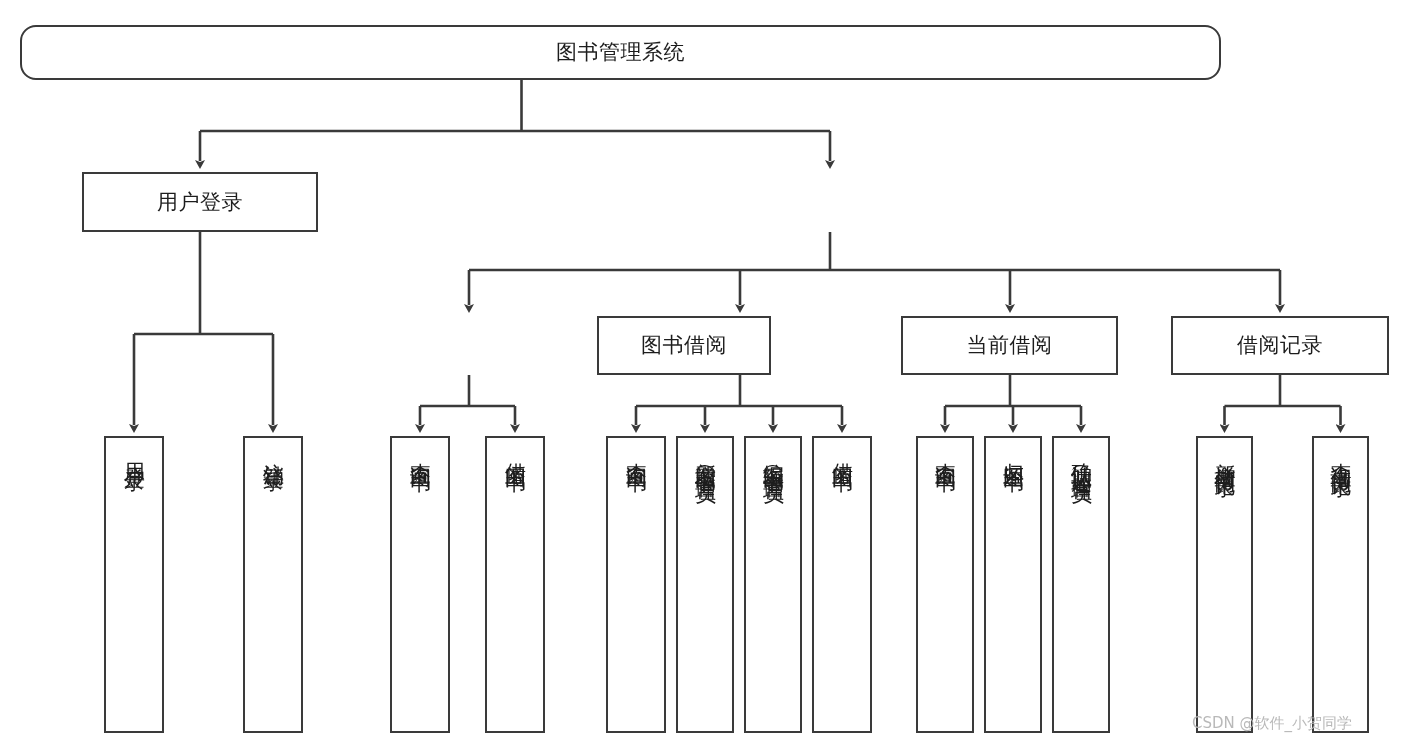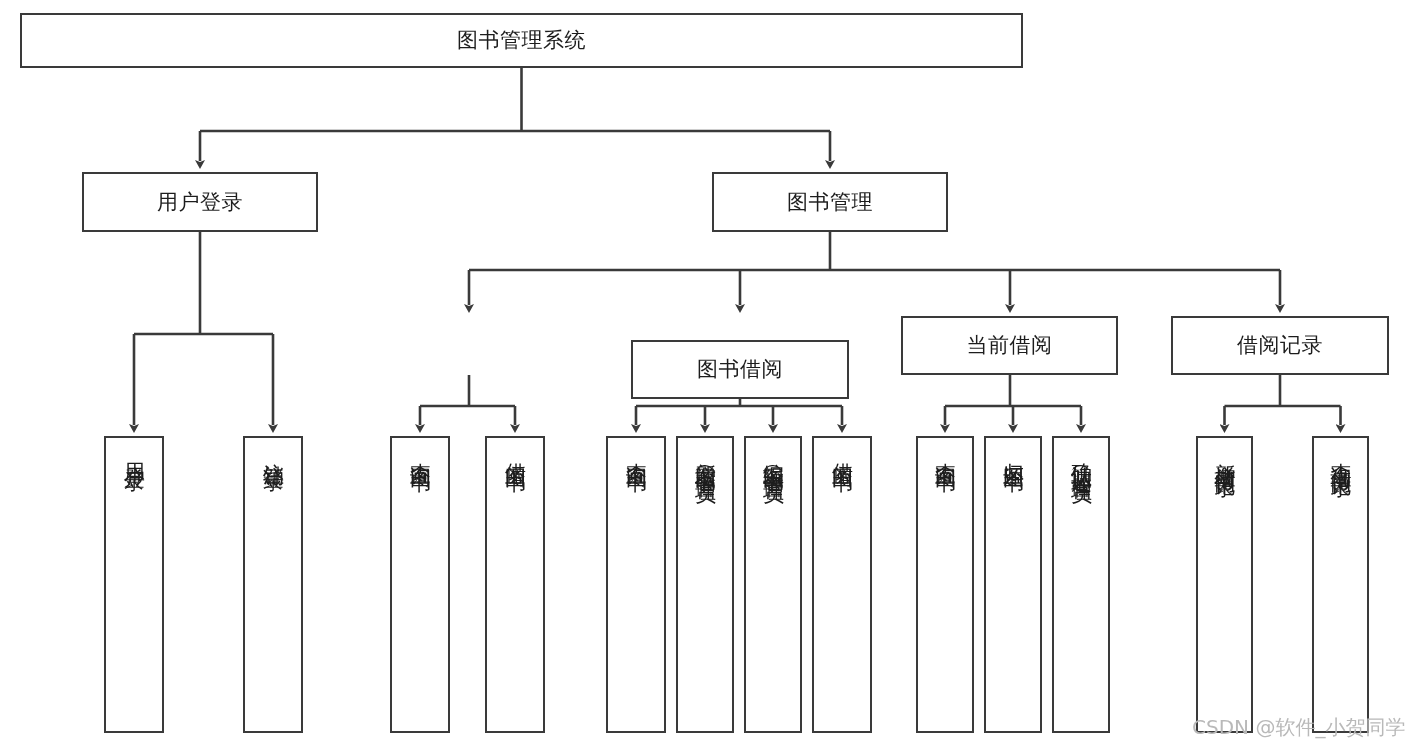--- a/index.html
+++ b/index.html
@@ -57,21 +57,21 @@
     text-orientation: upright;
     font-size: 21px;
     letter-spacing: 3px;
     line-height: 1;
     white-space: nowrap;
   }
   #watermark {
     position: absolute;
     left: 1192px;
     top: 714px;
-    font-size: 20px;
+    font-size: 15px;
     color: #b9b9b9;
     white-space: nowrap;
     z-index: 3;
     font-family: "DejaVu Sans", "Liberation Sans", sans-serif;
   }
 </style>
 </head>
 <body>
 
 <div id="diagram-root">
@@ -112,32 +112,29 @@
         <line x1="945" y1="406" x2="945" y2="425" marker-end="url(#arrowhead)"></line>
         <line x1="1013" y1="406" x2="1013" y2="425" marker-end="url(#arrowhead)"></line>
         <line x1="1081" y1="406" x2="1081" y2="425" marker-end="url(#arrowhead)"></line>
         <line x1="1280" y1="375" x2="1280" y2="406"></line>
         <line x1="1224.5" y1="406" x2="1340.5" y2="406"></line>
         <line x1="1224.5" y1="406" x2="1224.5" y2="425" marker-end="url(#arrowhead)"></line>
         <line x1="1340.5" y1="406" x2="1340.5" y2="425" marker-end="url(#arrowhead)"></line>
       </g>
   </svg>
 
-  <div class="node horizontal" id="node-root" style="left: 20px; top: 13px; width: 1003px; height: 55px;">
+  <div class="node horizontal" id="node-root" style="left: 20px; top: 25px; width: 1201px; height: 55px; border-radius: 16px;">
     <span class="node-label">图书管理系统</span>
   </div>
 
   <div class="node horizontal" id="node-l2-0" style="left: 82px; top: 172px; width: 236px; height: 60px;">
     <span class="node-label">用户登录</span>
   </div>
-  <div class="node horizontal" id="node-l2-1" style="left: 712px; top: 172px; width: 236px; height: 60px;">
-    <span class="node-label">图书管理</span>
-  </div>
 
-  <div class="node horizontal" id="node-l3-1" style="left: 631px; top: 316px; width: 218px; height: 59px; margin-top: 24px;">
+  <div class="node horizontal" id="node-l3-1" style="left: 597px; top: 316px; width: 174px; height: 59px;">
     <span class="node-label">图书借阅</span>
   </div>
   <div class="node horizontal" id="node-l3-2" style="left: 901px; top: 316px; width: 217px; height: 59px;">
     <span class="node-label">当前借阅</span>
   </div>
   <div class="node horizontal" id="node-l3-3" style="left: 1171px; top: 316px; width: 218px; height: 59px;">
     <span class="node-label">借阅记录</span>
   </div>
 
   <div class="node vertical" id="node-leaf-0" style="left: 104px; top: 436px; width: 60px; height: 297px;">

